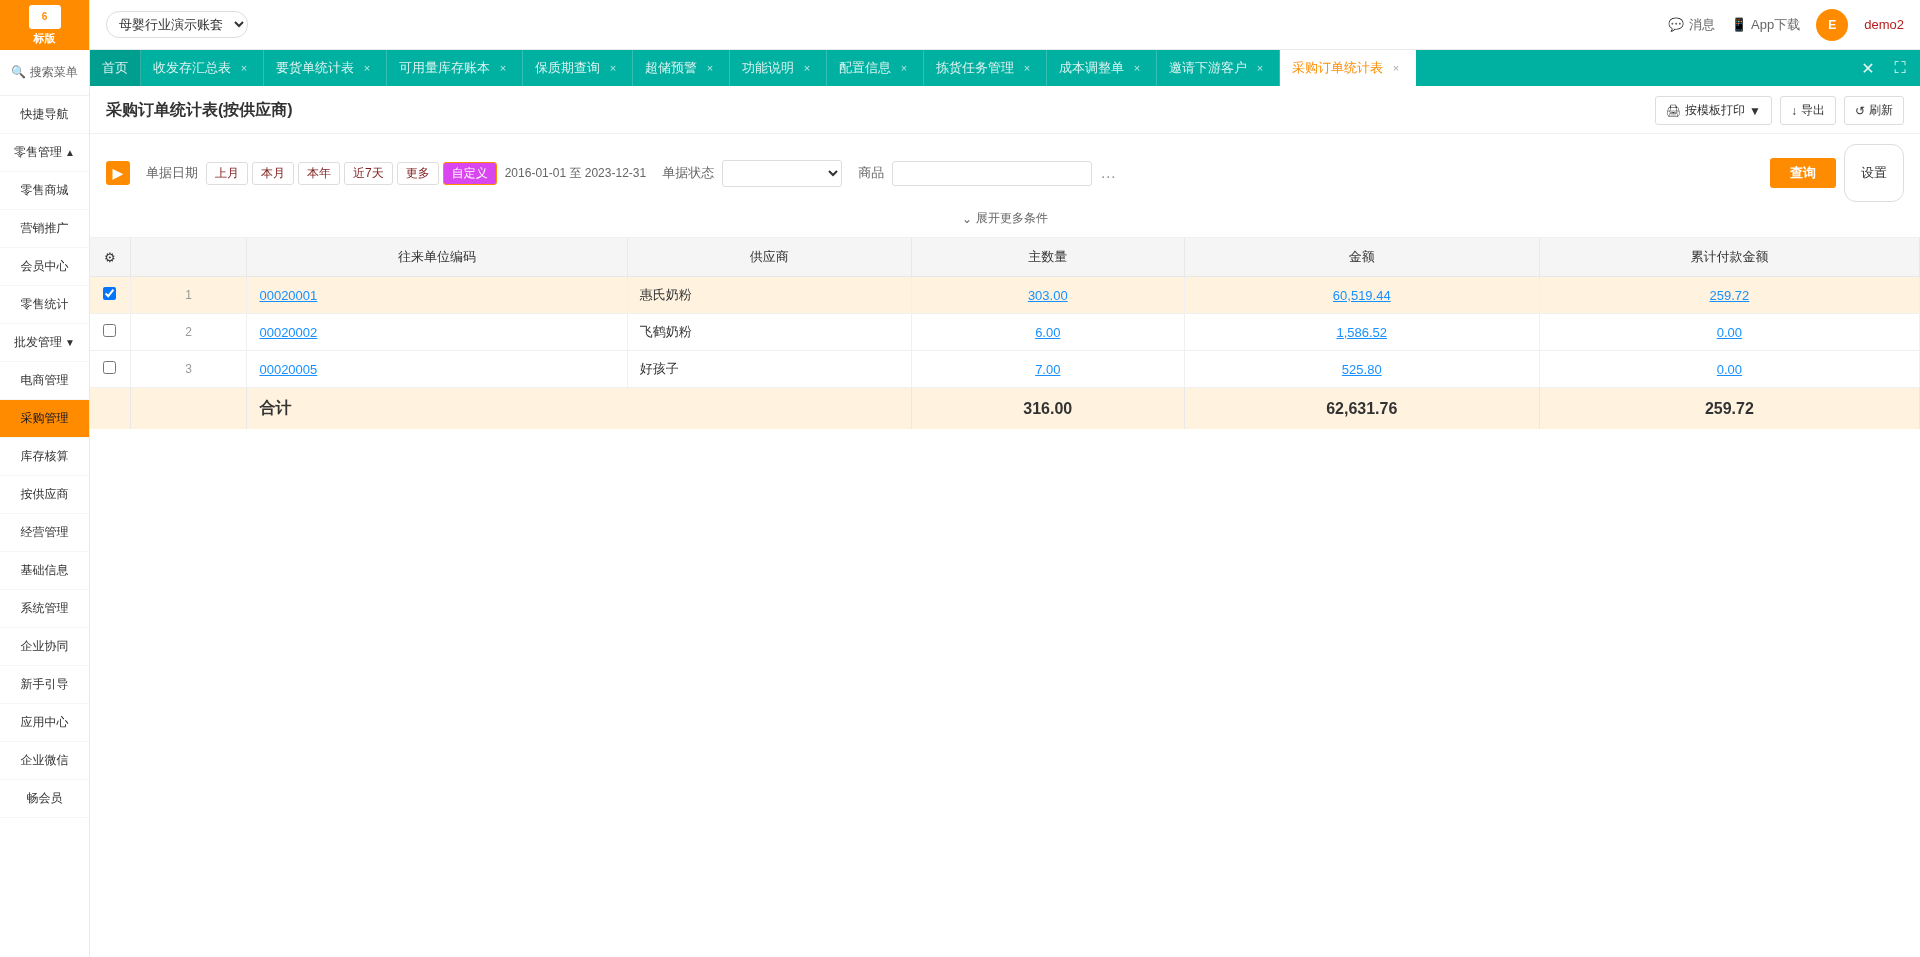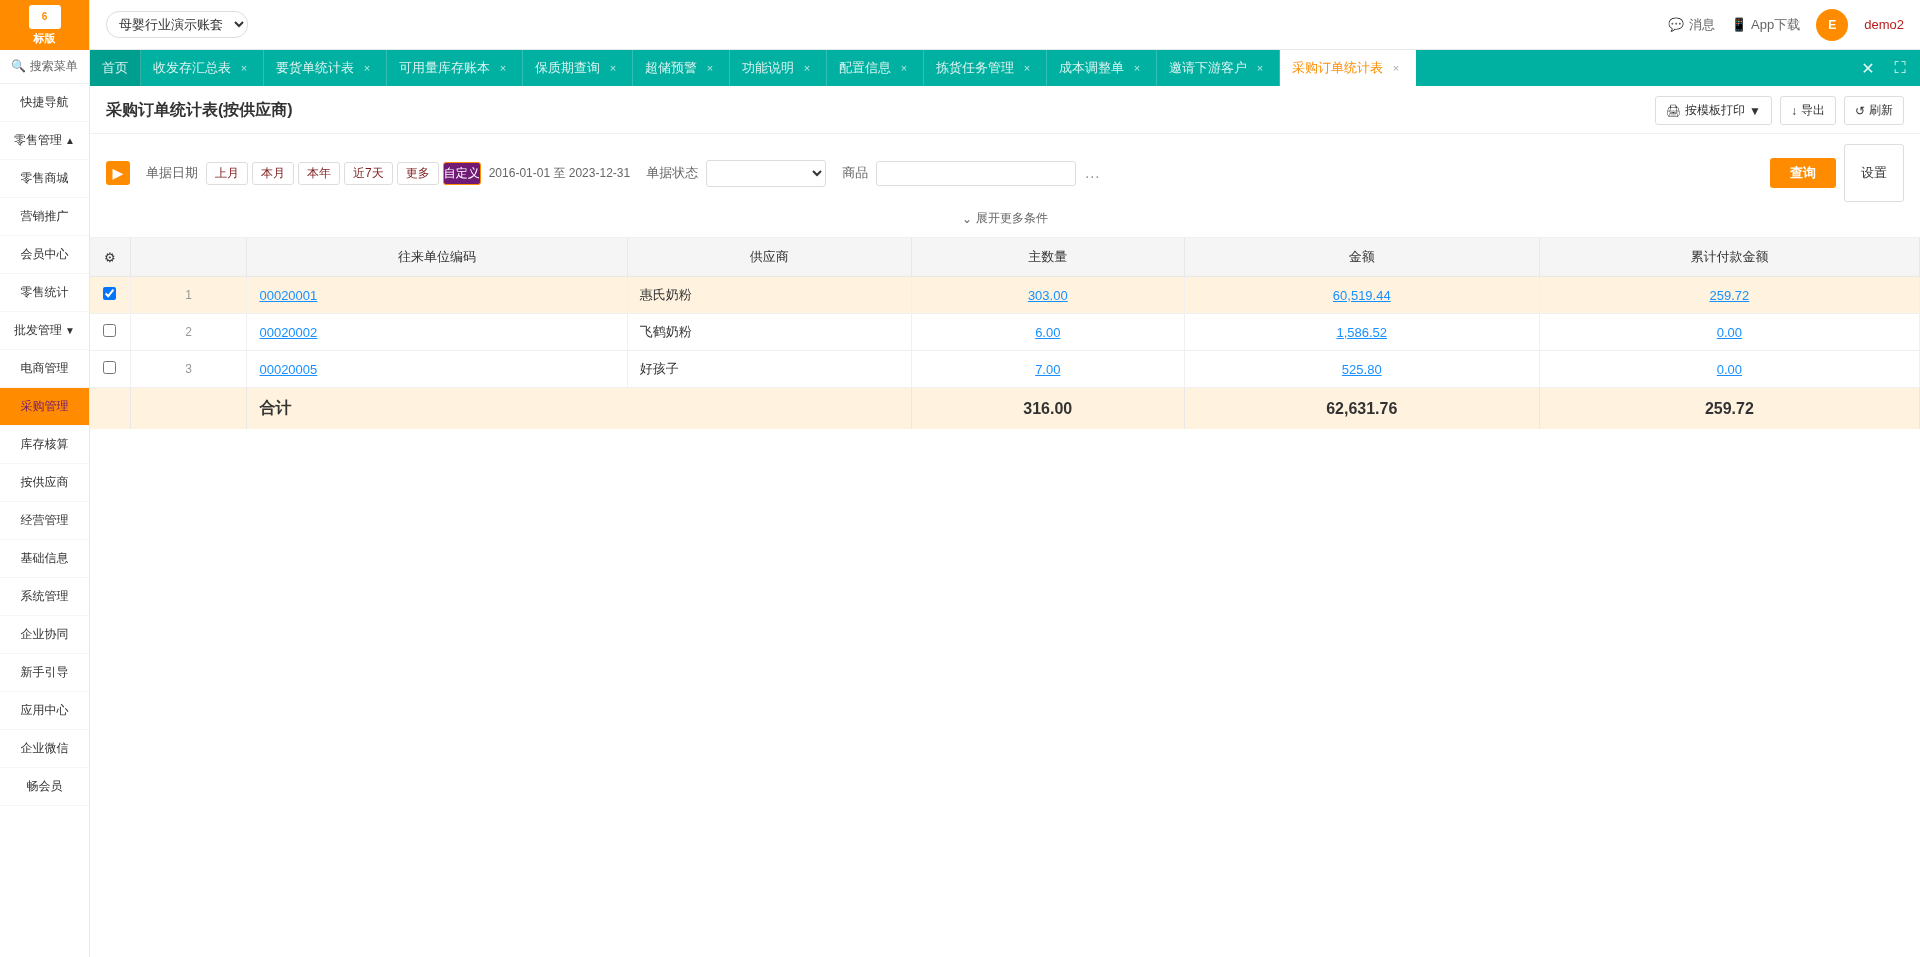--- a/index.html
+++ b/index.html
@@ -35,40 +35,40 @@
       align-items: center;
       justify-content: center;
       margin-bottom: 2px;
     }
     .sidebar-logo .logo-icon span {
       color: #ff8c00;
       font-size: 10px;
       font-weight: bold;
     }
     .sidebar-search {
-      padding: 8px 6px;
+      padding: 14px 6px;
       border-bottom: 1px solid #f0f0f0;
       font-size: 12px;
       color: #666;
       text-align: center;
       cursor: pointer;
     }
     .sidebar-nav-item {
       padding: 10px 6px;
       text-align: center;
       font-size: 12px;
       color: #333;
       cursor: pointer;
       border-bottom: 1px solid #f5f5f5;
       display: flex;
       align-items: center;
       justify-content: center;
       gap: 3px;
     }
-    .sidebar-nav-item.active { background: #ff8c00; color: #701a75; }
+    .sidebar-nav-item.active { background: #ff8c00; color: #0f172a; }
     .sidebar-nav-item .arrow { font-size: 10px; }
 
     
     .main-area {
       flex: 1;
       display: flex;
       flex-direction: column;
       height: 957px;
       overflow: hidden;
     }
@@ -302,25 +302,25 @@
     .date-quick-btn {
       padding: 2px 8px;
       border: 1px solid #ddd;
       border-radius: 3px;
       font-size: 12px;
       color: #7f1d1d;
       cursor: pointer;
       background: #fff;
     }
     .custom-btn {
-      padding: 2px 0;
-      border-radius: 3px;
-      font-size: 12px;
-      cursor: pointer;
-      background: #701a75;
+      padding: 2px 8px;
+      border-radius: 3px;
+      font-size: 12px;
+      cursor: pointer;
+      background: #d946ef;
       color: #fff;
       border: 1px solid #ff8c00;
     }
     .date-range {
       font-size: 12px;
       color: #666;
     }
     .filter-select {
       border: 1px solid #ddd;
       border-radius: 3px;
@@ -349,21 +349,21 @@
       border-radius: 3px;
       padding: 6px 20px;
       font-size: 13px;
       cursor: pointer;
       font-weight: bold;
     }
     .btn-settings {
       background: #fff;
       color: #333;
       border: 1px solid #ddd;
-      border-radius: 3px;
+      border-radius: 12px;
       padding: 19px 16px;
       font-size: 13px;
       cursor: pointer;
     }
     .filter-second-row {
       display: flex;
       align-items: center;
       justify-content: center;
     }
     .expand-more {

